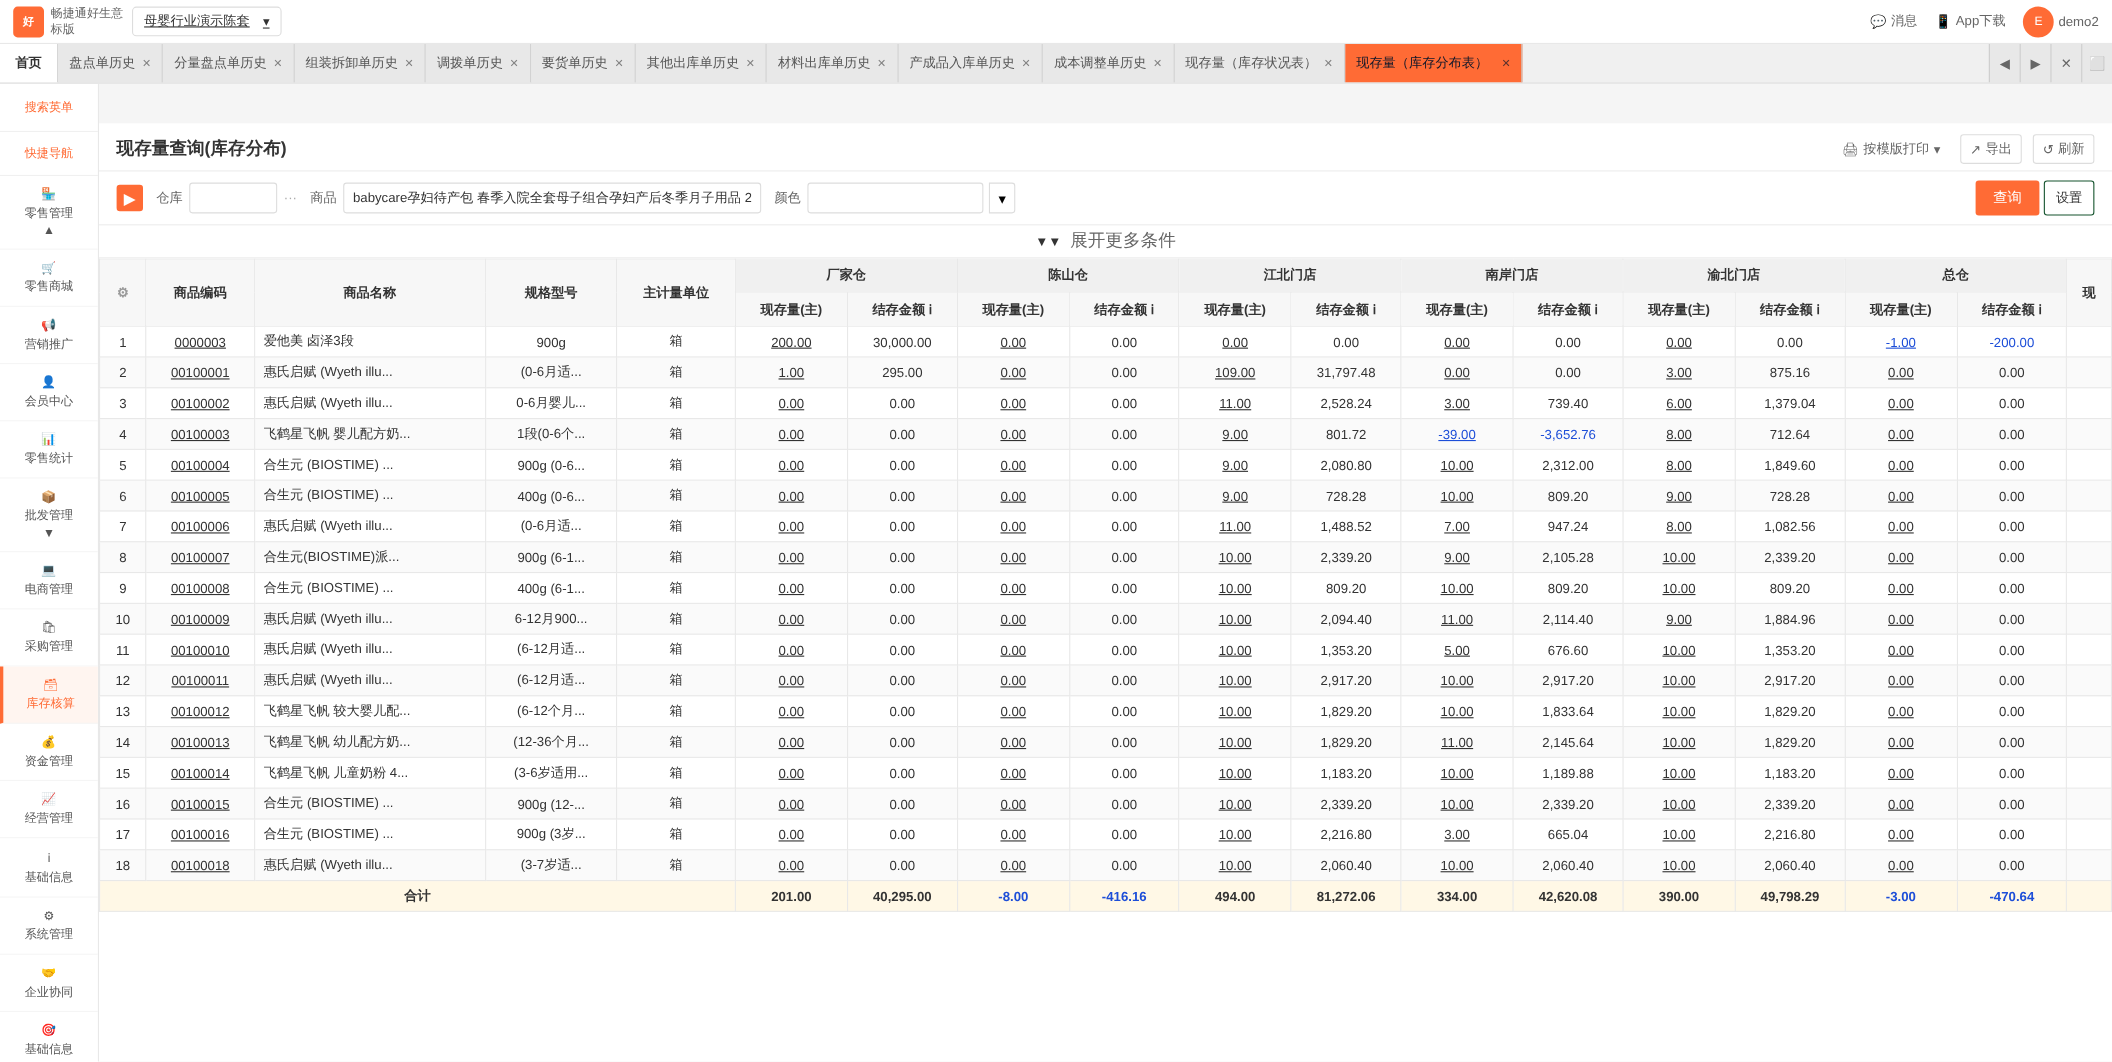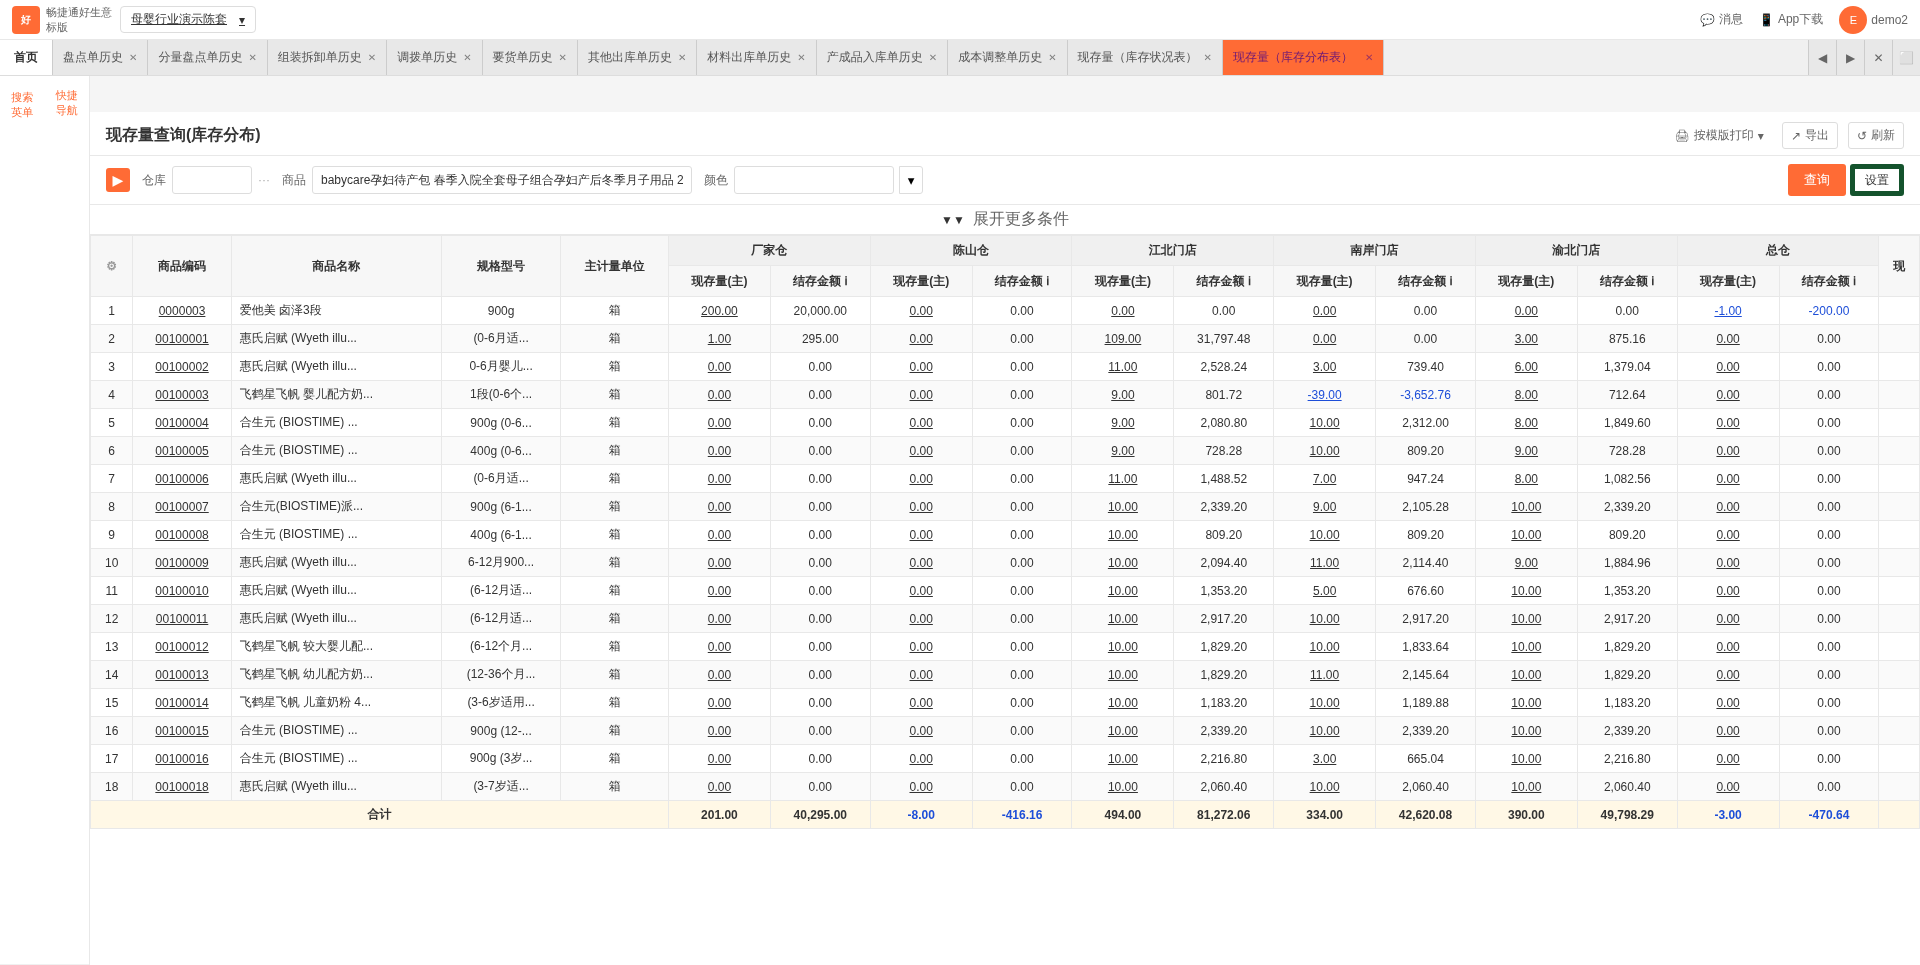--- a/index.html
+++ b/index.html
@@ -49,42 +49,42 @@
       border-right: 1px solid #ccc;
       cursor: pointer;
       white-space: nowrap;
       font-size: 12px;
       color: #555;
       gap: 6px;
       min-width: 0;
     }
     .tab-item.active {
       background: #ff6b35;
-      color: #701a75;
+      color: #0f172a;
       gap: 12px;
     }
     .tab-item.home {
       background: #fff;
       color: #333;
       font-weight: bold;
       padding: 0 14px;
     }
     .tab-close { font-size: 10px; opacity: 0.7; }
     .tab-nav-btn { width: 28px; height: 100%; display: flex; align-items: center; justify-content: center; cursor: pointer; background: #e8e8e8; border-left: 1px solid #ccc; color: #666; flex-shrink: 0; }
 
     
     .sidebar {
       position: fixed;
       top: 76px; left: 0; bottom: 0;
       width: 90px;
       background: #fff;
       border-right: 1px solid #e8e8e8;
       z-index: 98;
       display: flex;
-      flex-direction: row;
+      flex-direction: column;
     }
     .sidebar-search { padding: 8px 6px; border-bottom: 1px solid #f0f0f0; }
     .sidebar-search-btn {
       width: 100%; padding: 6px 4px; background: none; border: none;
       color: #ff6b35; font-size: 11px; cursor: pointer; text-align: center;
     }
     .sidebar-nav { flex: 1; overflow-y: auto; }
     .nav-item {
       padding: 10px 6px;
       text-align: center;
@@ -197,21 +197,21 @@
       border-radius: 3px;
       cursor: pointer;
       font-size: 13px;
       white-space: nowrap;
     }
     .setting-btn {
       height: 32px;
       padding: 0 10px;
       background: #fff;
       color: #333;
-      border: 5px solid #14532d;
+      border: 1px solid #14532d;
       border-radius: 3px;
       cursor: pointer;
       font-size: 12px;
       white-space: nowrap;
     }
     .expand-btn {
       display: flex; align-items: center; gap: 4px;
       font-size: 16px; color: #666; cursor: pointer;
       margin-left: 8px;
     }
@@ -516,21 +516,21 @@
         </tr>
       </thead>
       <tbody id="table-body">
       <tr>
     <td>1</td>
     <td><span class="underline">0000003</span></td>
     <td class="text-left">爱他美 卤泽3段</td>
     <td>900g</td>
     <td>箱</td>
     <td><span class="underline">200.00</span></td>
-    <td>20,000.00</td>
+    <td>30,000.00</td>
     <td><span class="underline">0.00</span></td>
     <td>0.00</td>
     <td><span class="underline">0.00</span></td>
     <td>0.00</td>
     <td><span class="underline">0.00</span></td>
     <td class="">0.00</td>
     <td><span class="underline">0.00</span></td>
     <td>0.00</td>
     <td><span class="red underline">-1.00</span></td>
     <td class="red">-200.00</td>

